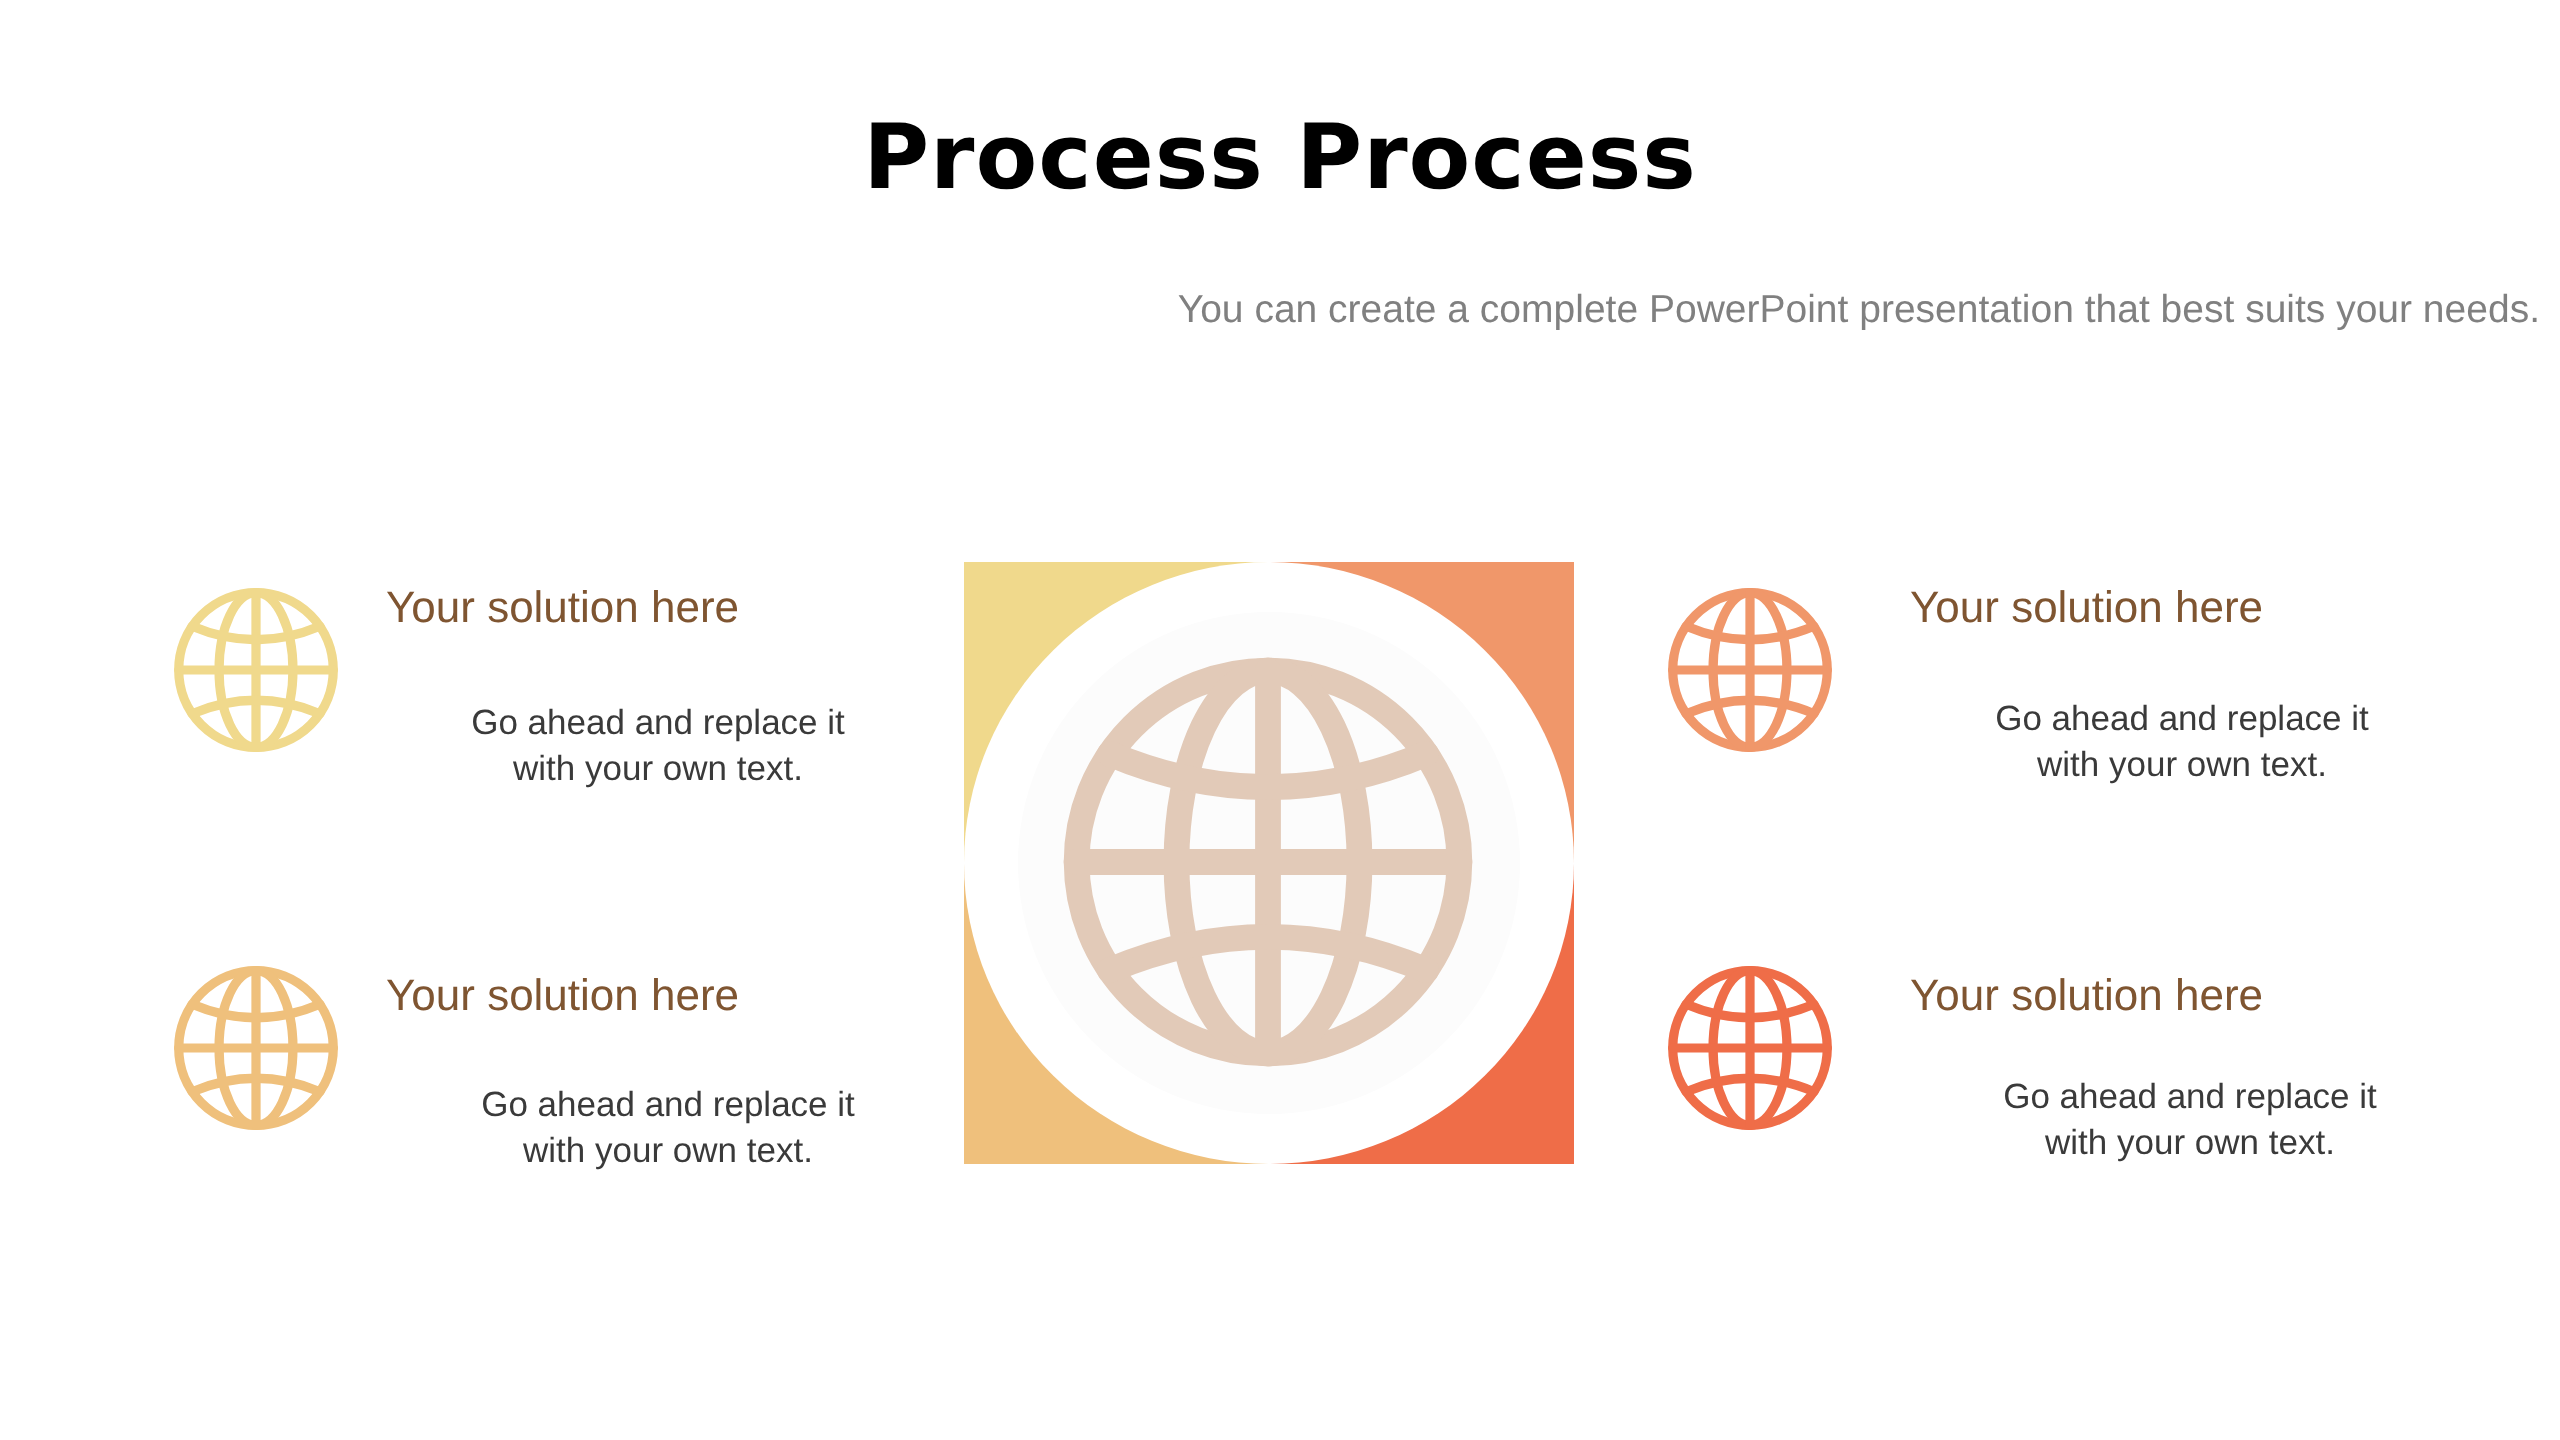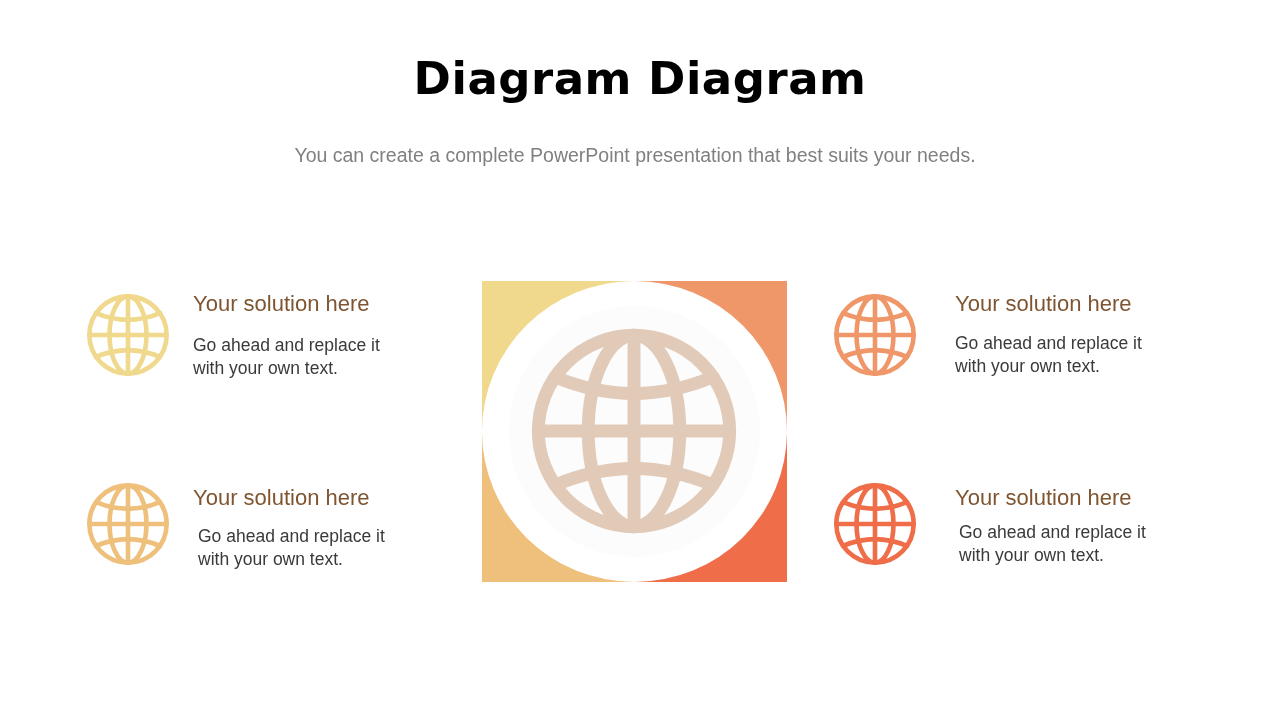--- a/index.html
+++ b/index.html
@@ -9,21 +9,21 @@
       font-family: "Liberation Sans", sans-serif;
     }
     .title {
       position: absolute; left: 0; width: 1280px; top: 52px;
       text-align: center; font-family: "DejaVu Sans", sans-serif;
       font-weight: bold; font-size: 45px; color: #000; letter-spacing: 0.5px;
       margin: 0;
     }
     .subtitle {
       position: absolute; left: 0; width: 1270px; top: 144px;
-      text-align: center; font-size: 19.5px; color: #808080; margin: 0;
+      text-align: right; font-size: 19.5px; color: #808080; margin: 0;
     }
     .center-panel {
       position: absolute; left: 482px; top: 281px; width: 305px; height: 301px;
       overflow: hidden;
     }
     .quad { position: absolute; width: 50%; height: 50%; }
     .q-tl { left: 0; top: 0; }
     .q-tr { right: 0; top: 0; }
     .q-bl { left: 0; bottom: 0; }
     .q-br { right: 0; bottom: 0; }
@@ -39,27 +39,27 @@
       position: absolute; left: 48px; top: 46px; width: 208px; height: 208px;
     }
     .item { position: absolute; }
     .item .icon { position: absolute; width: 84px; height: 84px; }
     .item .heading {
       position: absolute; white-space: nowrap; font-size: 22px; color: #7f5531;
       margin: 0;
     }
     .item .body {
       position: absolute; white-space: pre-line; font-size: 17.5px; line-height: 23px;
-      color: #3a3a3a; margin: 0; width: 240px;
+      color: #3a3a3a; margin: 16px; width: 240px; text-align: center;
     }
   </style>
 </head>
 <body>
 
-<h1 class="title">Diagram Diagram</h1>
+<h1 class="title">Process Process</h1>
 <p class="subtitle" style="color: rgb(128, 128, 128);">You can create a complete PowerPoint presentation that best suits your needs.</p>
 
 <div class="center-panel">
   <div class="quad q-tl" style="background: rgb(240, 217, 140);"></div>
   <div class="quad q-tr" style="background: rgb(240, 151, 106);"></div>
   <div class="quad q-bl" style="background: rgb(239, 192, 124);"></div>
   <div class="quad q-br" style="background: rgb(239, 109, 72);"></div>
   <div class="outer-circle"></div>
   <div class="inner-circle"></div>
   <svg class="big-globe" viewBox="0 0 100 100">

